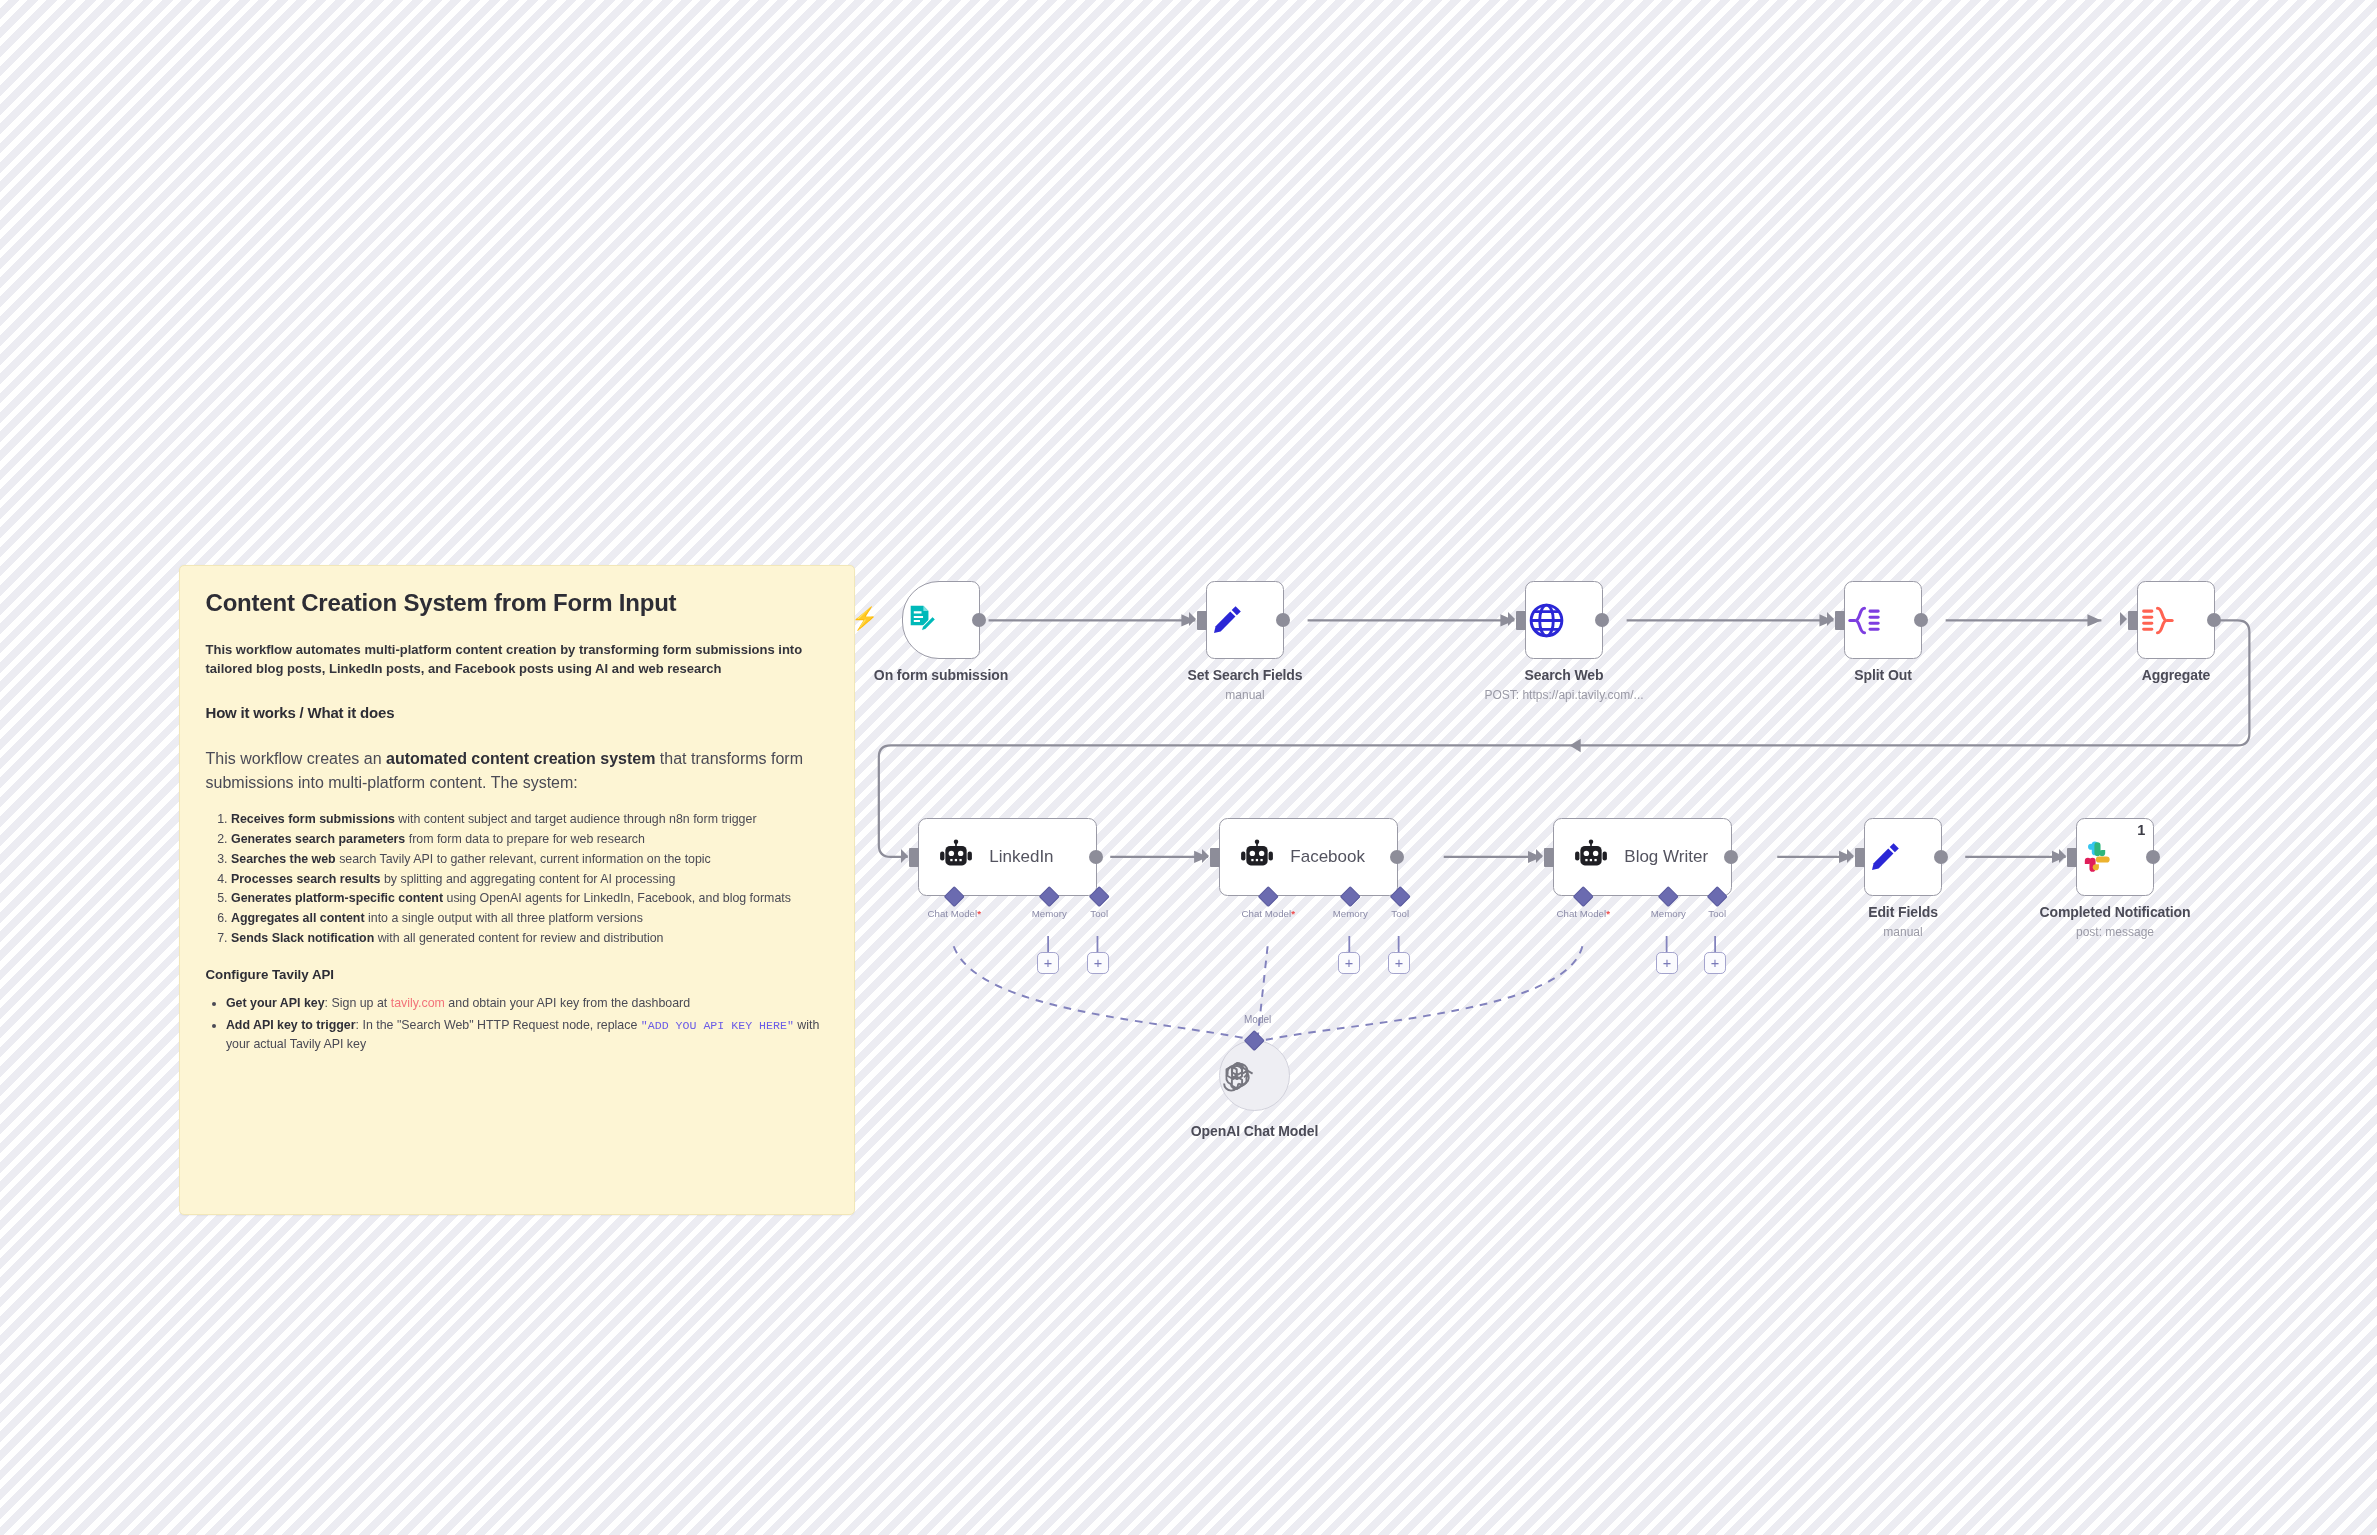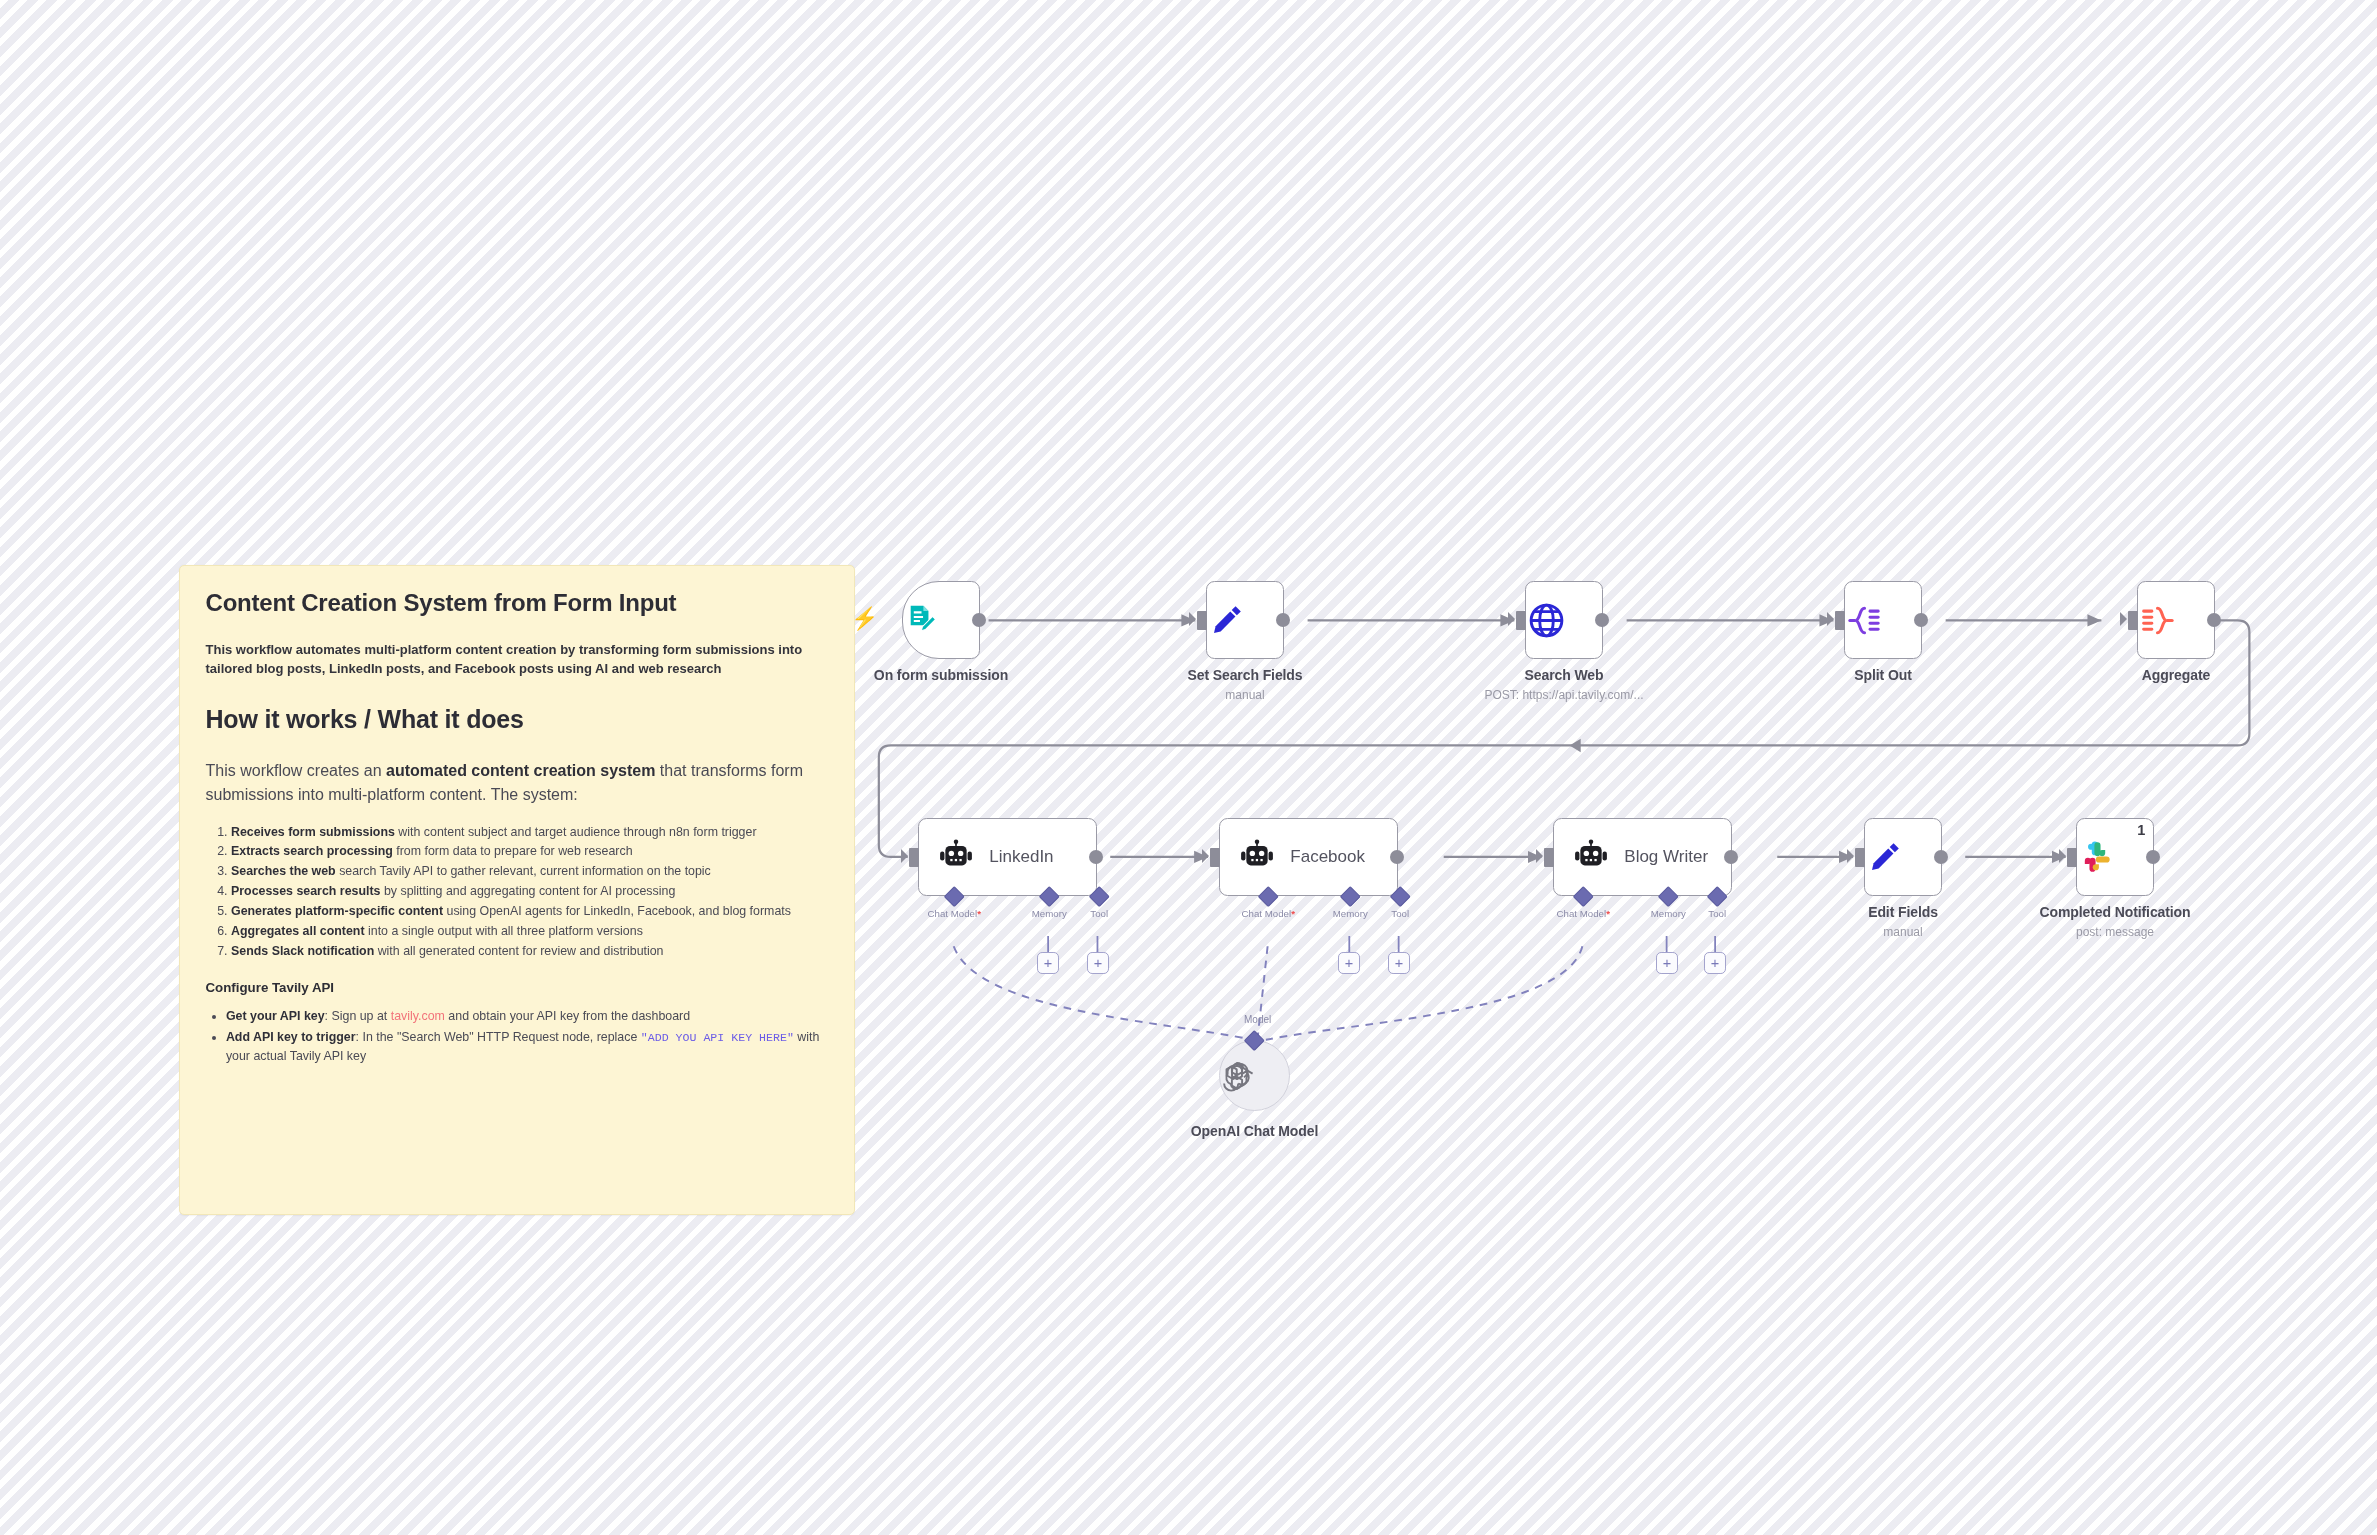--- a/index.html
+++ b/index.html
@@ -33,21 +33,21 @@
     box-shadow: 0 0.9px 1.7px rgba(0,0,0,.05);
   }
   .sticky h1 {
     font-size:24px; line-height:1.25; margin:0 0 22px 0;
     font-weight:700; color:#2d2d35; letter-spacing:-0.2px;
   }
   .sticky .lede {
     font-size:13px; line-height:1.48; font-weight:700; margin:0 0 25.5px 0; color:#34343c;
   }
   .sticky h2 {
-    font-size:25px; line-height:1.25; margin:0 0 24px 0;
+    font-size:15px; line-height:1.25; margin:0 0 24px 0;
     font-weight:700; color:#2d2d35; letter-spacing:-0.2px;
   }
   .sticky p.body { font-size:16px; line-height:1.5; margin:0 0 15.3px 0; color:#4a4a55; }
   .sticky ol { margin:0 0 19px 0; padding-left:25.5px; }
   .sticky ol li { font-size:12.4px; line-height:1.53; margin-bottom:0.9px; color:#4a4a55; }
   .sticky h3 { font-size:13.3px; font-weight:700; margin:0 0 12px 0; color:#2d2d35; }
   .sticky ul { margin:0; padding-left:20.4px; list-style:disc; }
   .sticky ul li { font-size:12.4px; line-height:1.53; margin-bottom:2.6px; color:#4a4a55; }
   .sticky b, .sticky strong { color:#2f2f38; font-weight:700; }
   .sticky a.link { color:#f2737a; text-decoration:none; }
@@ -192,21 +192,21 @@
 
   <div class="sticky">
     <h1>Content Creation System from Form Input</h1>
     <div class="lede">This workflow automates multi-platform content creation by transforming form submissions into tailored blog posts, LinkedIn posts, and Facebook posts using AI and web research</div>
     <h2>How it works / What it does</h2>
     <p class="body">
       <span>This workflow creates an </span><b>automated content creation system</b><span> that transforms form submissions into multi-platform content. The system:</span>
     </p>
     <ol>
       <li><b>Receives form submissions</b><span> with content subject and target audience through n8n form trigger</span></li>
-      <li><b>Extracts search processing</b><span> from form data to prepare for web research</span></li>
+      <li><b>Generates search parameters</b><span> from form data to prepare for web research</span></li>
       <li><b>Searches the web</b><span> search Tavily API to gather relevant, current information on the topic</span></li>
       <li><b>Processes search results</b><span> by splitting and aggregating content for AI processing</span></li>
       <li><b>Generates platform-specific content</b><span> using OpenAI agents for LinkedIn, Facebook, and blog formats</span></li>
       <li><b>Aggregates all content</b><span> into a single output with all three platform versions</span></li>
       <li><b>Sends Slack notification</b><span> with all generated content for review and distribution</span></li>
     </ol>
     <h3>Configure Tavily API</h3>
     <ul>
       <li>
         <b>Get your API key</b><span>: Sign up at </span><a class="link" href="#">tavily.com</a><span> and obtain your API key from the dashboard</span>

